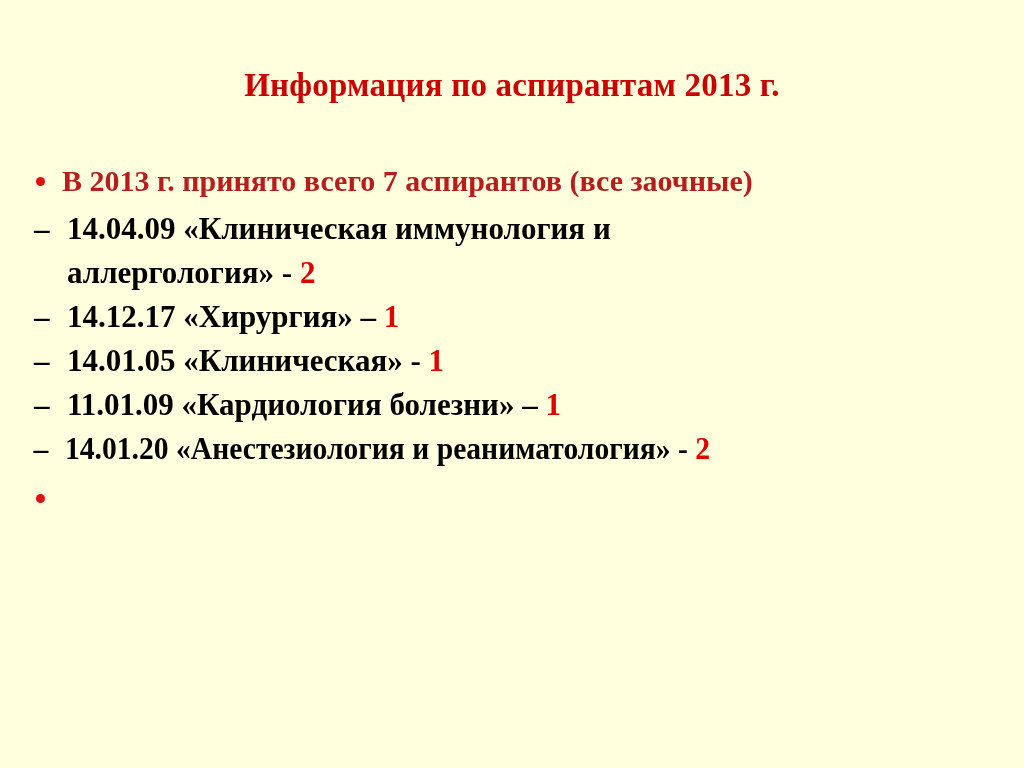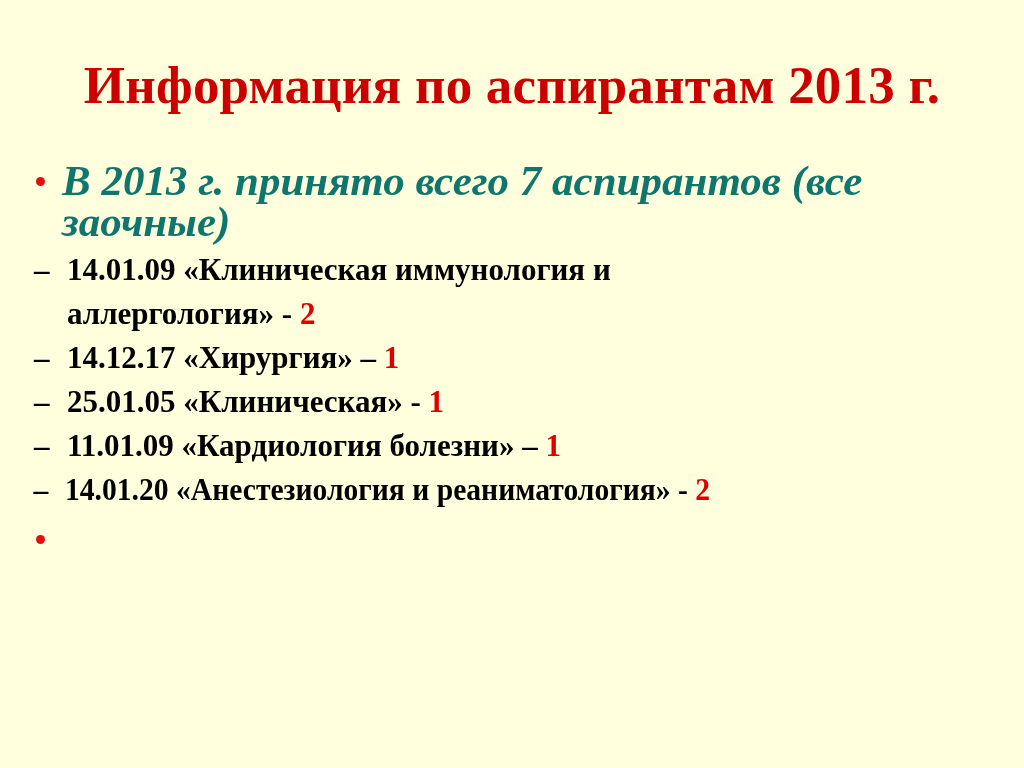--- a/index.html
+++ b/index.html
@@ -25,21 +25,21 @@
   
   .slide-title {
     position: absolute;
     top: 62px;
     left: 0;
     width: 1024px;
     text-align: center;
     color: #CC0000;
     font-family: "Liberation Serif", "DejaVu Serif", serif;
     font-weight: bold;
-    font-size: 53px;
+    font-size: 33px;
     line-height: 46px;
     letter-spacing: 0.2px;
     white-space: nowrap;
   }
 
   
   .body-area {
     position: absolute;
     top: 160px;
     left: 0;
@@ -49,26 +49,25 @@
   ul.lvl1 {
     list-style: none;
     margin: 0;
     padding: 0;
   }
 
   li.bullet-1 {
     position: relative;
     padding-left: 40px;
     margin: 0 22px 0 22px;
-    color: #0f766e;
+    color: #b91c1c;
     font-family: "Liberation Serif", "DejaVu Serif", serif;
     font-weight: bold;
-    font-size: 43px;
+    font-size: 30px;
     line-height: 41px;
-    font-style: italic;
   }
   li.bullet-1 > .dot {
     position: absolute;
     left: 14px;
     top: 17px;
     width: 9px;
     height: 9px;
     border-radius: 50%;
     background: #E01010;
   }
@@ -133,37 +132,37 @@
       <li class="bullet-1">
         <span class="dot"></span>
         <span>В 2013 г. принято всего 7 аспирантов (все заочные)</span>
       </li>
 
       <li style="list-style:none;">
         <ul class="lvl2">
 
           <li class="bullet-2 wrapline">
             <span class="dash">–</span>
-            <span>14.01.09</span>
+            <span>14.04.09</span>
             <span>«Клиническая иммунология и аллергология»</span>
             <span>-</span>
             <span class="num-red">2</span>
           </li>
 
           <li class="bullet-2">
             <span class="dash">–</span>
             <span>14.12.17</span>
             <span>«Хирургия»</span>
             <span>–</span>
             <span class="num-red">1</span>
           </li>
 
           <li class="bullet-2">
             <span class="dash">–</span>
-            <span>25.01.05</span>
+            <span>14.01.05</span>
             <span>«Клиническая»</span>
             <span>-</span>
             <span class="num-red">1</span>
           </li>
 
           <li class="bullet-2">
             <span class="dash">–</span>
             <span>11.01.09</span>
             <span>«Кардиология болезни»</span>
             <span>–</span>

